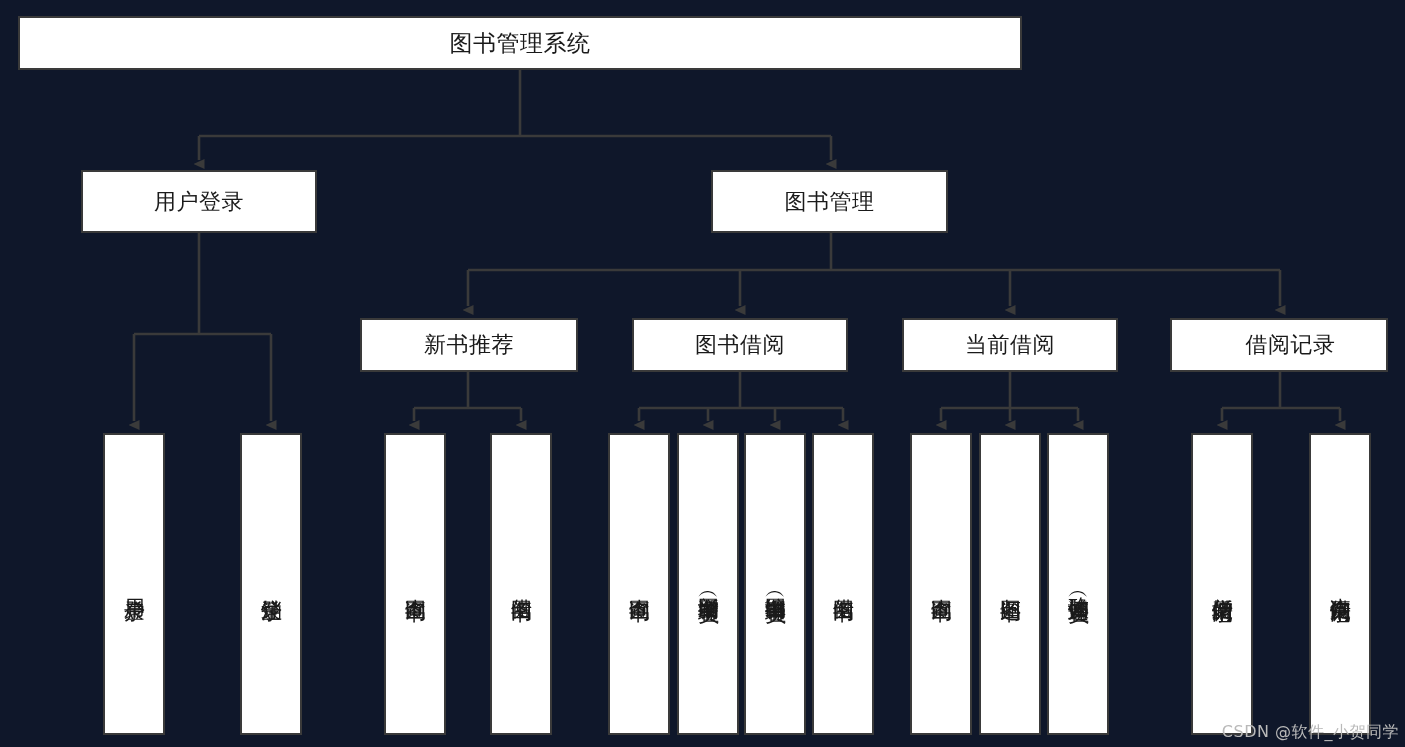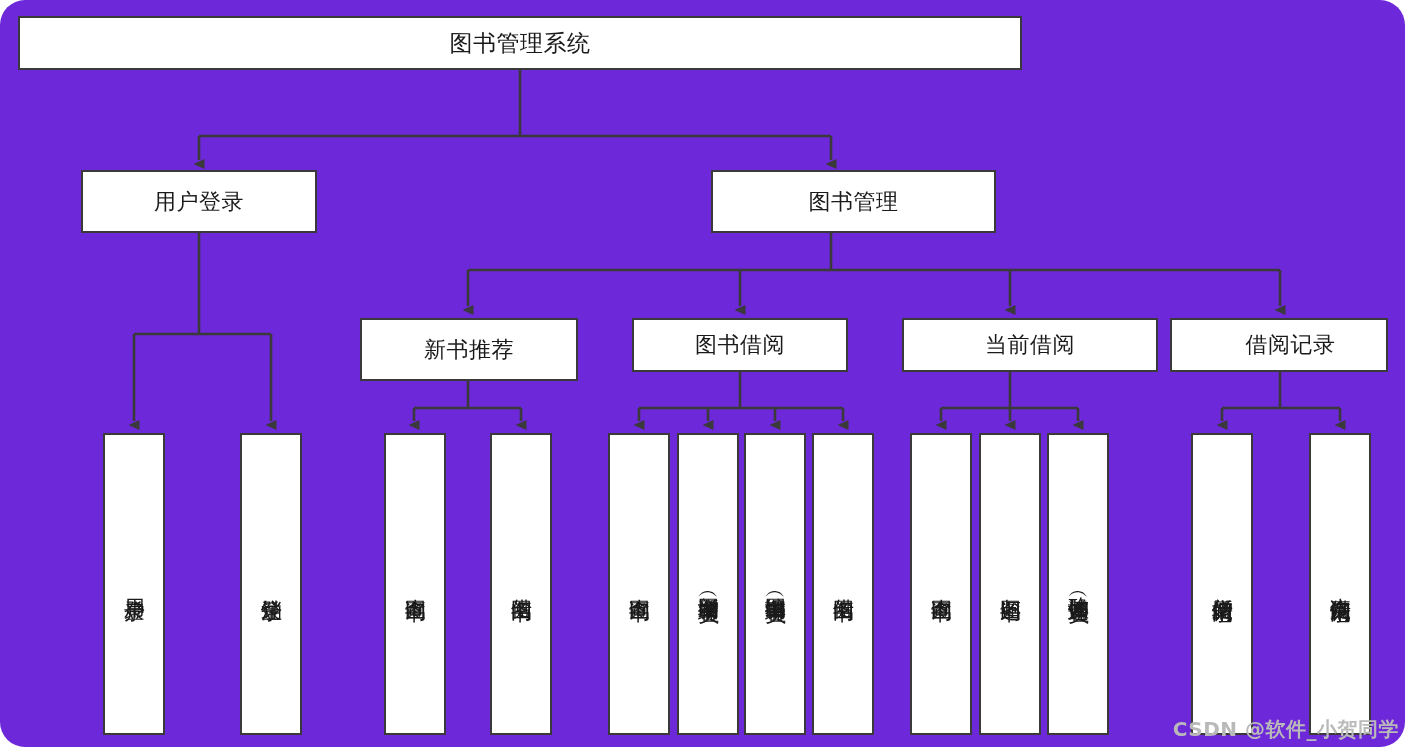--- a/index.html
+++ b/index.html
@@ -7,23 +7,22 @@
     padding: 0;
     background: #ffffff;
   }
   body {
     font-family: "DejaVu Sans", "Liberation Sans", sans-serif;
   }
   #canvas {
     position: relative;
     width: 1405px;
     height: 747px;
-    background: #6d28d9;
+    background: #0f172a;
     overflow: hidden;
-    border-radius: 25px;
   }
   svg.edges {
     position: absolute;
     left: 0;
     top: 0;
     width: 1405px;
     height: 747px;
     pointer-events: none;
   }
   .node {
@@ -50,25 +49,24 @@
     line-height: 1.28;
     letter-spacing: 1px;
     white-space: normal;
     max-height: 100%;
   }
   .node.root .node-label { font-size: 23px; }
   .watermark {
     position: absolute;
     right: 6px;
     bottom: 4px;
-    font-size: 20px;
+    font-size: 16px;
     color: #b9b9b9;
     letter-spacing: 0.5px;
     white-space: nowrap;
-    font-weight: bold;
   }
 </style>
 </head>
 <body>
 
 <div id="canvas">
 
   <svg class="edges" viewBox="0 0 1405 747">
     <defs>
       <marker id="arrow" markerWidth="10" markerHeight="11" refX="1" refY="5.5" orient="auto" markerUnits="userSpaceOnUse">
@@ -120,33 +118,33 @@
   </svg>
 
   <div class="node root" style="left:18px; top:16px; width:1004px; height:54px;">
     <span class="node-label">图书管理系统</span>
   </div>
 
   <div class="node" style="left:81px; top:170px; width:236px; height:63px;">
     <span class="node-label">用户登录</span>
   </div>
 
-  <div class="node" style="left:711px; top:170px; width:285px; height:63px;">
+  <div class="node" style="left:711px; top:170px; width:237px; height:63px;">
     <span class="node-label">图书管理</span>
   </div>
 
-  <div class="node" style="left:360px; top:318px; width:218px; height:63px;align-items:center;">
+  <div class="node" style="left:360px; top:318px; width:218px; height:54px;align-items:center;">
     <span class="node-label">新书推荐</span>
   </div>
 
   <div class="node" style="left:632px; top:318px; width:216px; height:54px;align-items:center;">
     <span class="node-label">图书借阅</span>
   </div>
 
-  <div class="node" style="left:902px; top:318px; width:256px; height:54px;">
+  <div class="node" style="left:902px; top:318px; width:216px; height:54px;">
     <span class="node-label">当前借阅</span>
   </div>
 
   <div class="node" style="left:1170px; top:318px; width:218px; height:54px;padding-left:23px;">
     <span class="node-label">借阅记录</span>
   </div>
 
   <div class="node leaf" style="left:103px; top:433px; width:62px; height:302px;">
     <span class="node-label">用户登录</span>
   </div>

